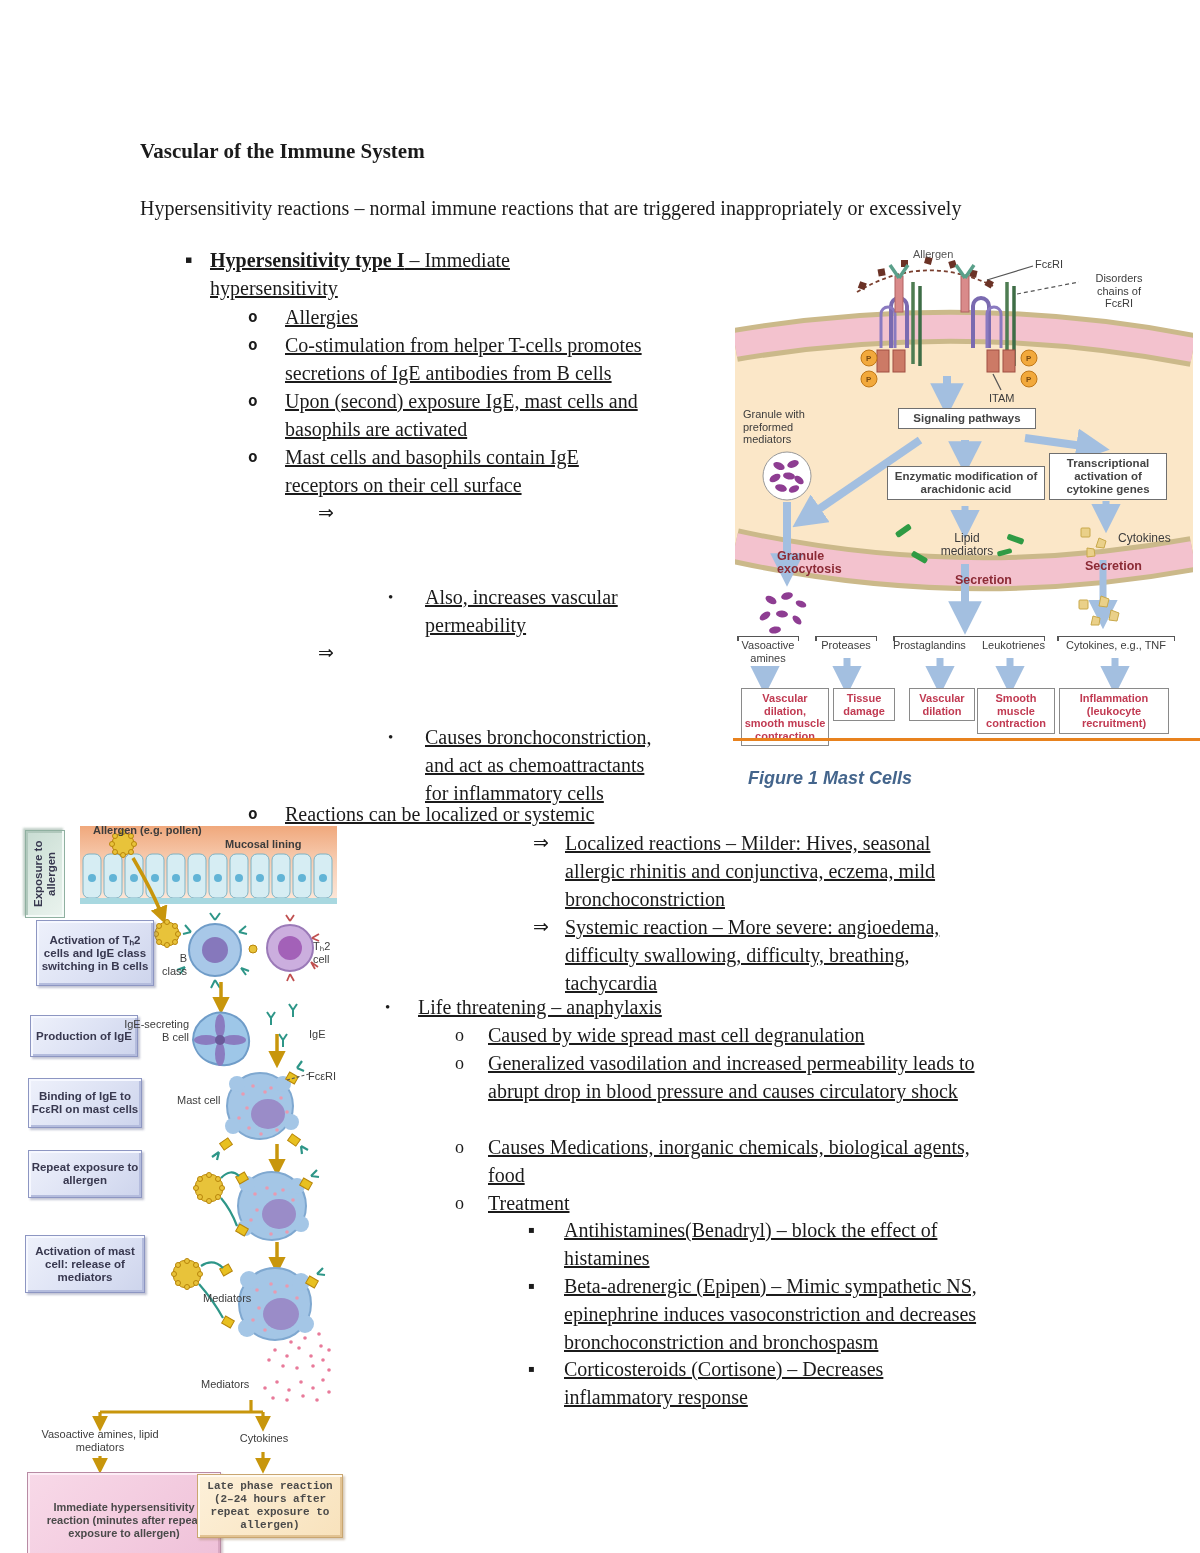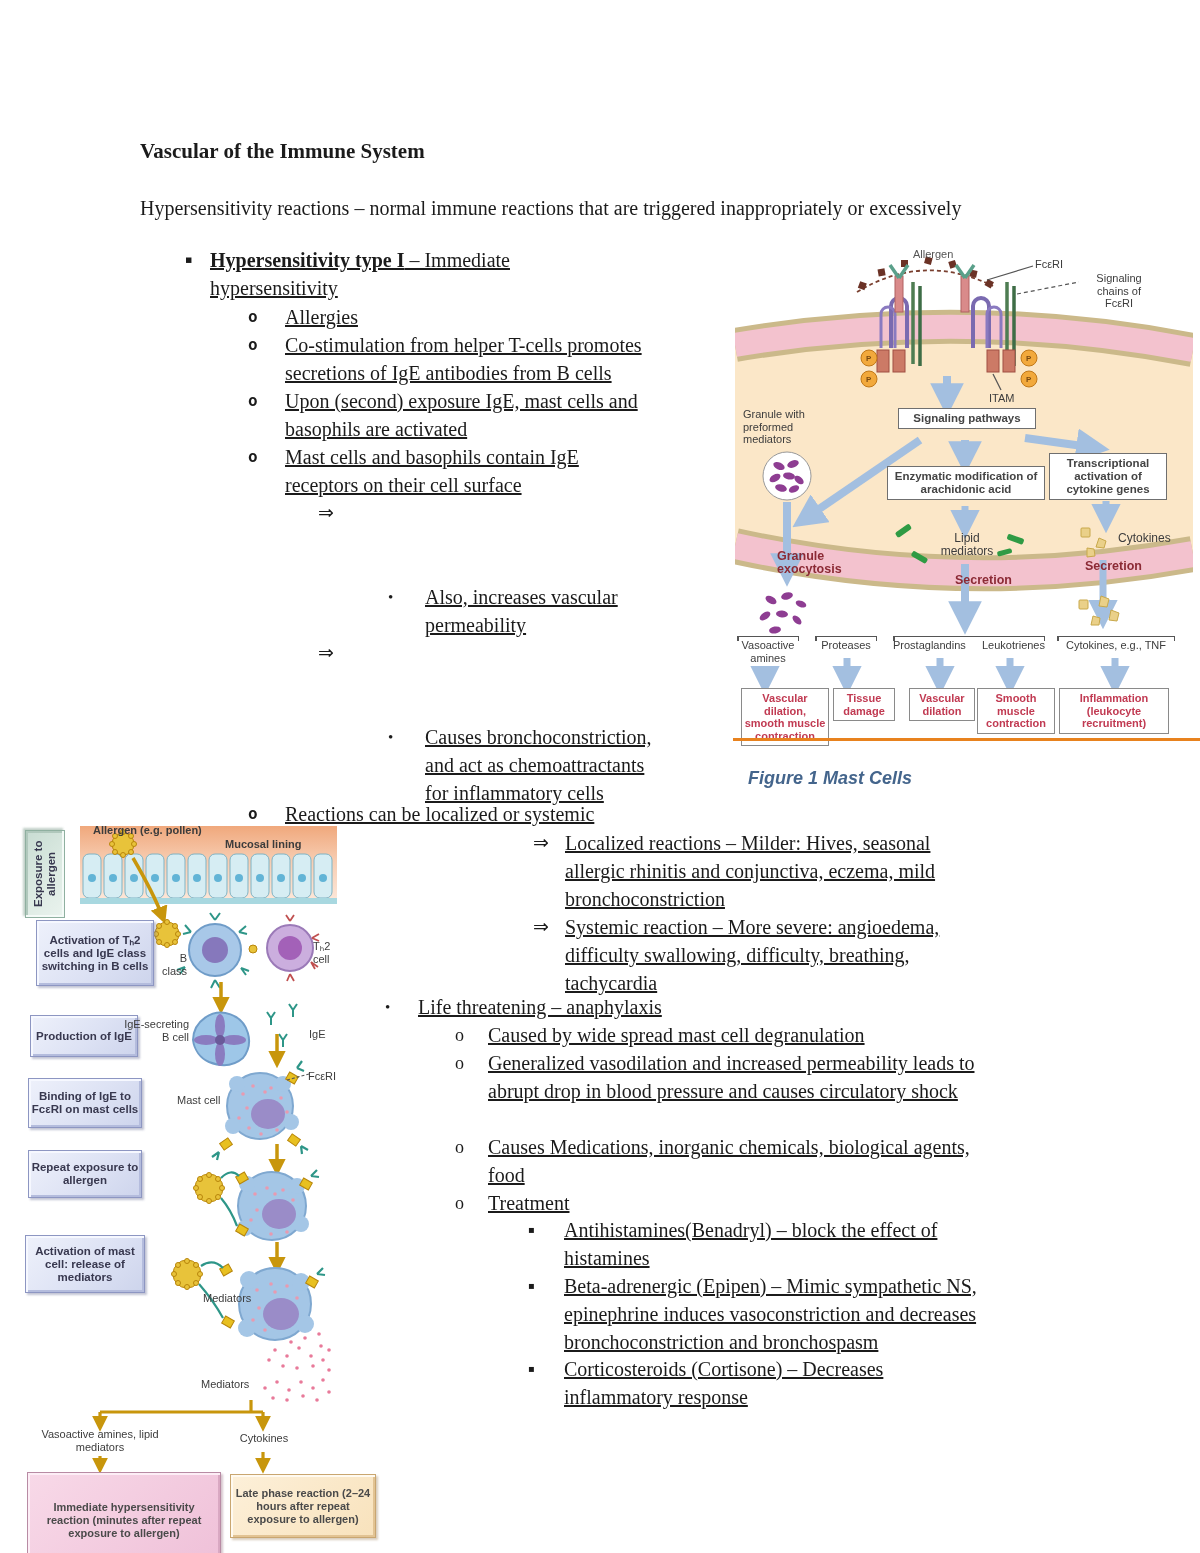--- a/index.html
+++ b/index.html
@@ -33,24 +33,24 @@
          background:linear-gradient(135deg,#eef1fb 0%,#dde2f4 55%,#cdd4ec 100%);
          border:1px solid #8d96c2;box-shadow:inset 2px 2px 0 #f6f8ff,inset -2px -2px 0 #b4bcdd,2px 2px 2px rgba(120,125,160,.45);
          font-size:11.5px;line-height:13px;text-align:center;display:flex;align-items:center;justify-content:center;padding:2px;}
   .stage.green{background:linear-gradient(135deg,#eaf3ee 0%,#d9e8e0 55%,#c8dcd2 100%);border-color:#8fb0a0;
          box-shadow:inset 2px 2px 0 #f4faf7,inset -2px -2px 0 #b0c8bc,2px 2px 2px rgba(120,150,135,.45);}
   .vert{writing-mode:vertical-rl;transform:rotate(180deg);}
   .pinkbox{position:absolute;font-family:"Liberation Sans",sans-serif;font-weight:bold;font-size:11px;line-height:13px;
          color:#4a4a4a;text-align:center;background:linear-gradient(135deg,#f8d9e8,#efc0d8);border:1px solid #b88ba4;
          box-shadow:inset 2px 2px 0 #fdeef6,inset -2px -2px 0 #d9a8c2,2px 2px 2px rgba(150,110,130,.4);
          display:flex;align-items:center;justify-content:center;padding:17px;}
-  .peachbox{position:absolute;font-family:Liberation Sans, sans-serif;font-weight:bold;font-size:11px;line-height:13px;
+  .peachbox{position:absolute;font-family:Liberation Mono, monospace;font-weight:bold;font-size:11px;line-height:13px;
          color:#4a4a4a;text-align:center;background:linear-gradient(135deg,#fdf0d9,#f8e2bc);border:1px solid #c9a670;
          box-shadow:inset 2px 2px 0 #fffaf0,inset -2px -2px 0 #e2c393,2px 2px 2px rgba(160,130,90,.4);
-         display:flex;align-items:center;justify-content:center;padding:3px;margin-left:33px;}
+         display:flex;align-items:center;justify-content:center;padding:3px;}
   .caption{position:absolute;left:748px;top:768px;font-family:"Liberation Sans",sans-serif;
            font-style:italic;font-weight:bold;font-size:18px;color:#44658c;}
   .orule{position:absolute;left:733px;top:738px;width:467px;height:3px;background:#e8821e;}
   .pglyph{position:absolute;font-family:"Liberation Sans",sans-serif;font-size:8px;font-weight:bold;color:#7a4a10;}
 </style>
 </head>
 <body>
 
 <div class="page">
 
@@ -242,21 +242,21 @@
         <path d="M352,300 l7,1 l1,7 l-8,1 z"></path>
         <rect x="344" y="352" width="9" height="9" rx="1"></rect>
         <path d="M366,348 l8,3 l-2,8 l-8,-1 z"></path>
         <path d="M358,368 l7,2 l-1,7 l-8,0 z"></path>
         <path d="M376,362 l8,3 l-2,8 l-8,-1 z"></path>
       </g>
     </svg>
 
     <div class="flab" style="left:178px;top:0px;color:#555">Allergen</div>
     <div class="flab" style="left:300px;top:10px">FcεRI</div>
-    <div class="flab" style="left:348px;top:24px;width:72px;text-align:center">Signaling chains of FcεRI</div>
+    <div class="flab" style="left:348px;top:24px;width:72px;text-align:center">Disorders chains of FcεRI</div>
     <div class="flab" style="left:254px;top:144px">ITAM</div>
     <span class="pglyph" style="left:131px;top:106px">P</span>
     <span class="pglyph" style="left:131px;top:127px">P</span>
     <span class="pglyph" style="left:291px;top:106px">P</span>
     <span class="pglyph" style="left:291px;top:127px">P</span>
     <div class="fbox" style="left:163px;top:160px;width:132px">Signaling pathways</div>
     <div class="flab" style="left:8px;top:160px;width:95px">Granule with preformed mediators</div>
     <div class="fbox" style="left:152px;top:218px;width:152px">Enzymatic modification of arachidonic acid</div>
     <div class="fbox" style="left:314px;top:205px;width:112px">Transcriptional activation of cytokine genes</div>
     <div class="flab" style="left:192px;top:284px;width:80px;text-align:center;font-size:12px">Lipid mediators</div>

